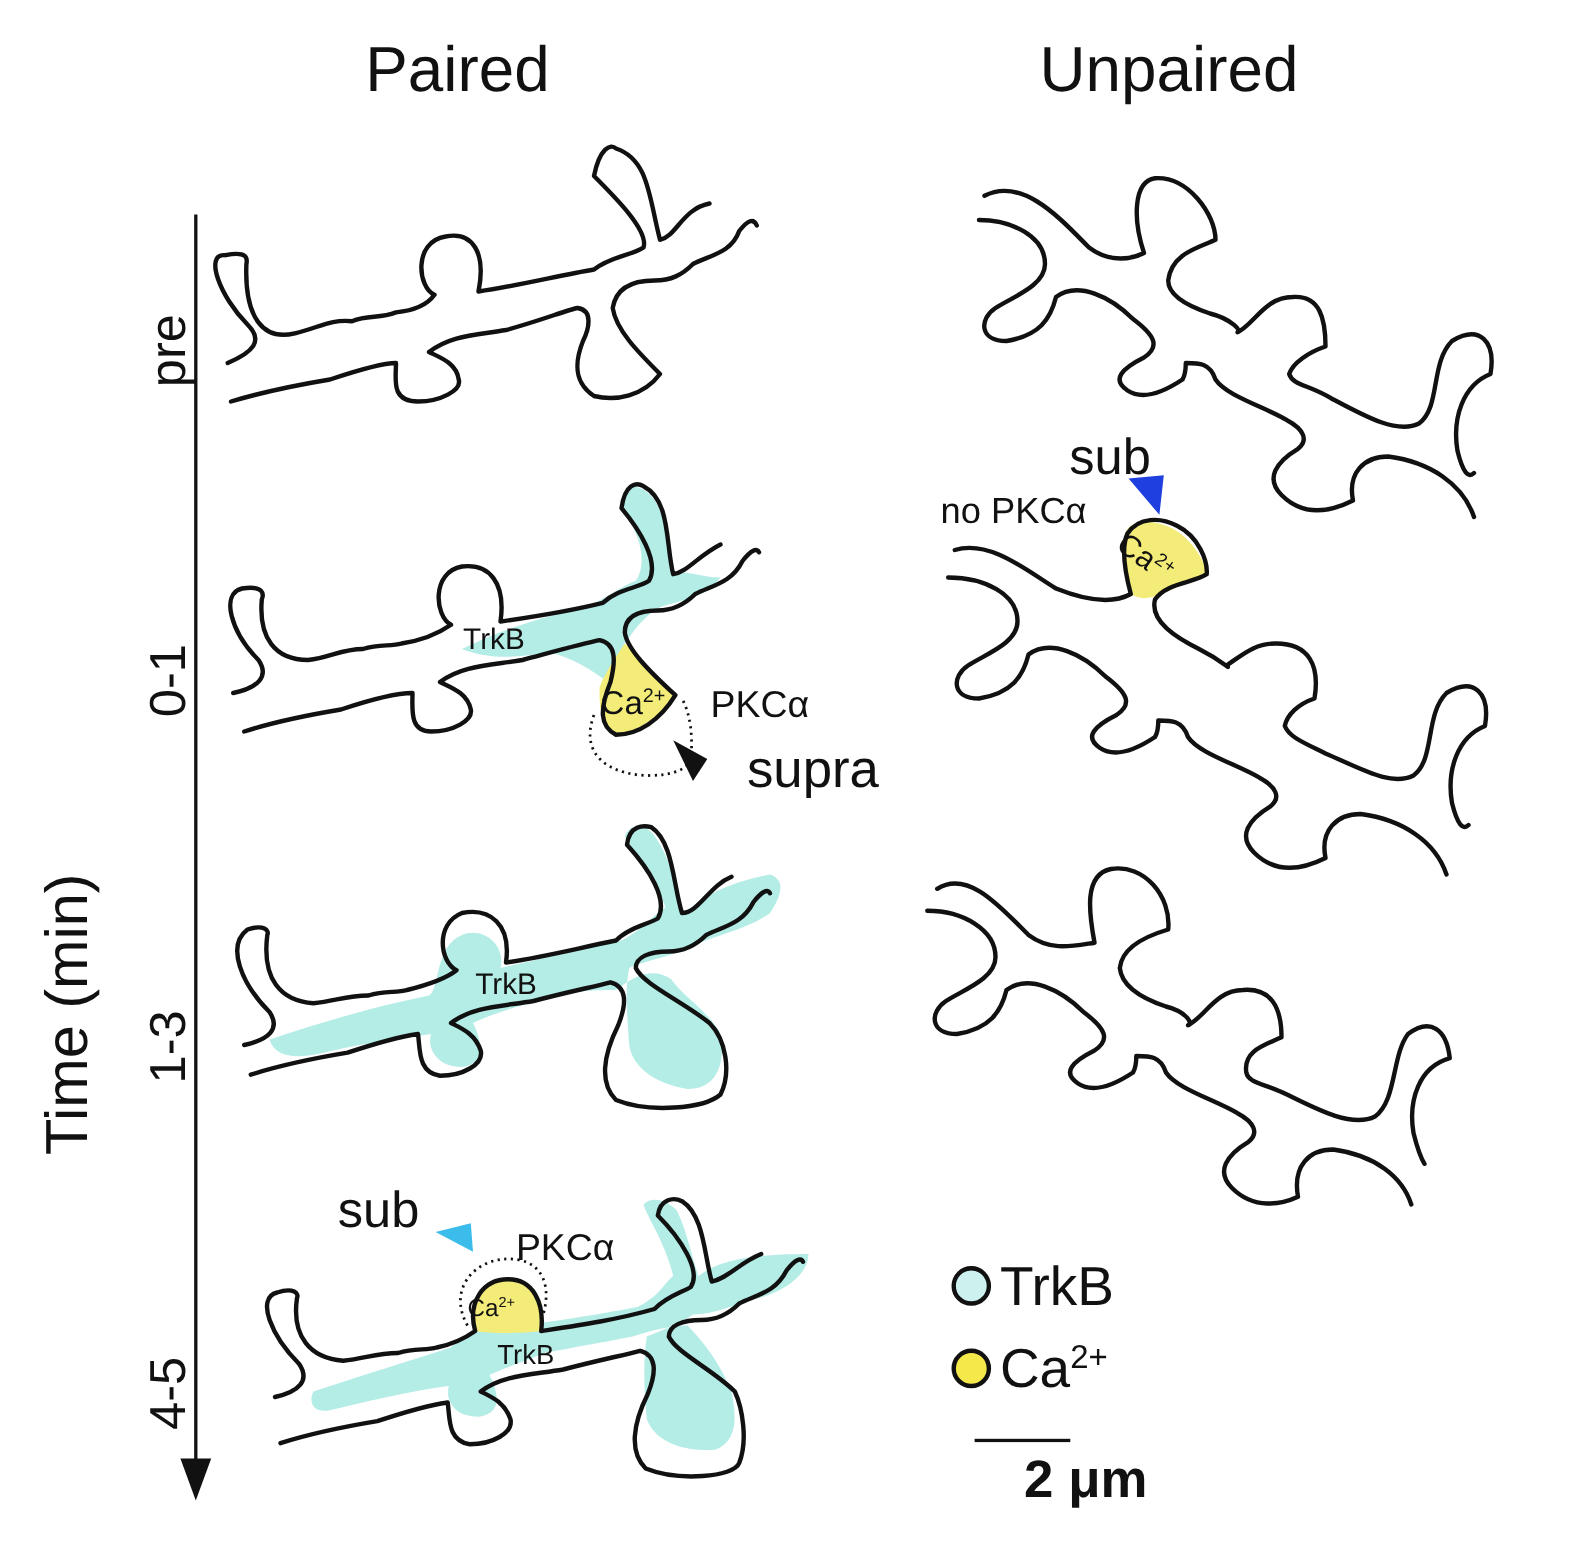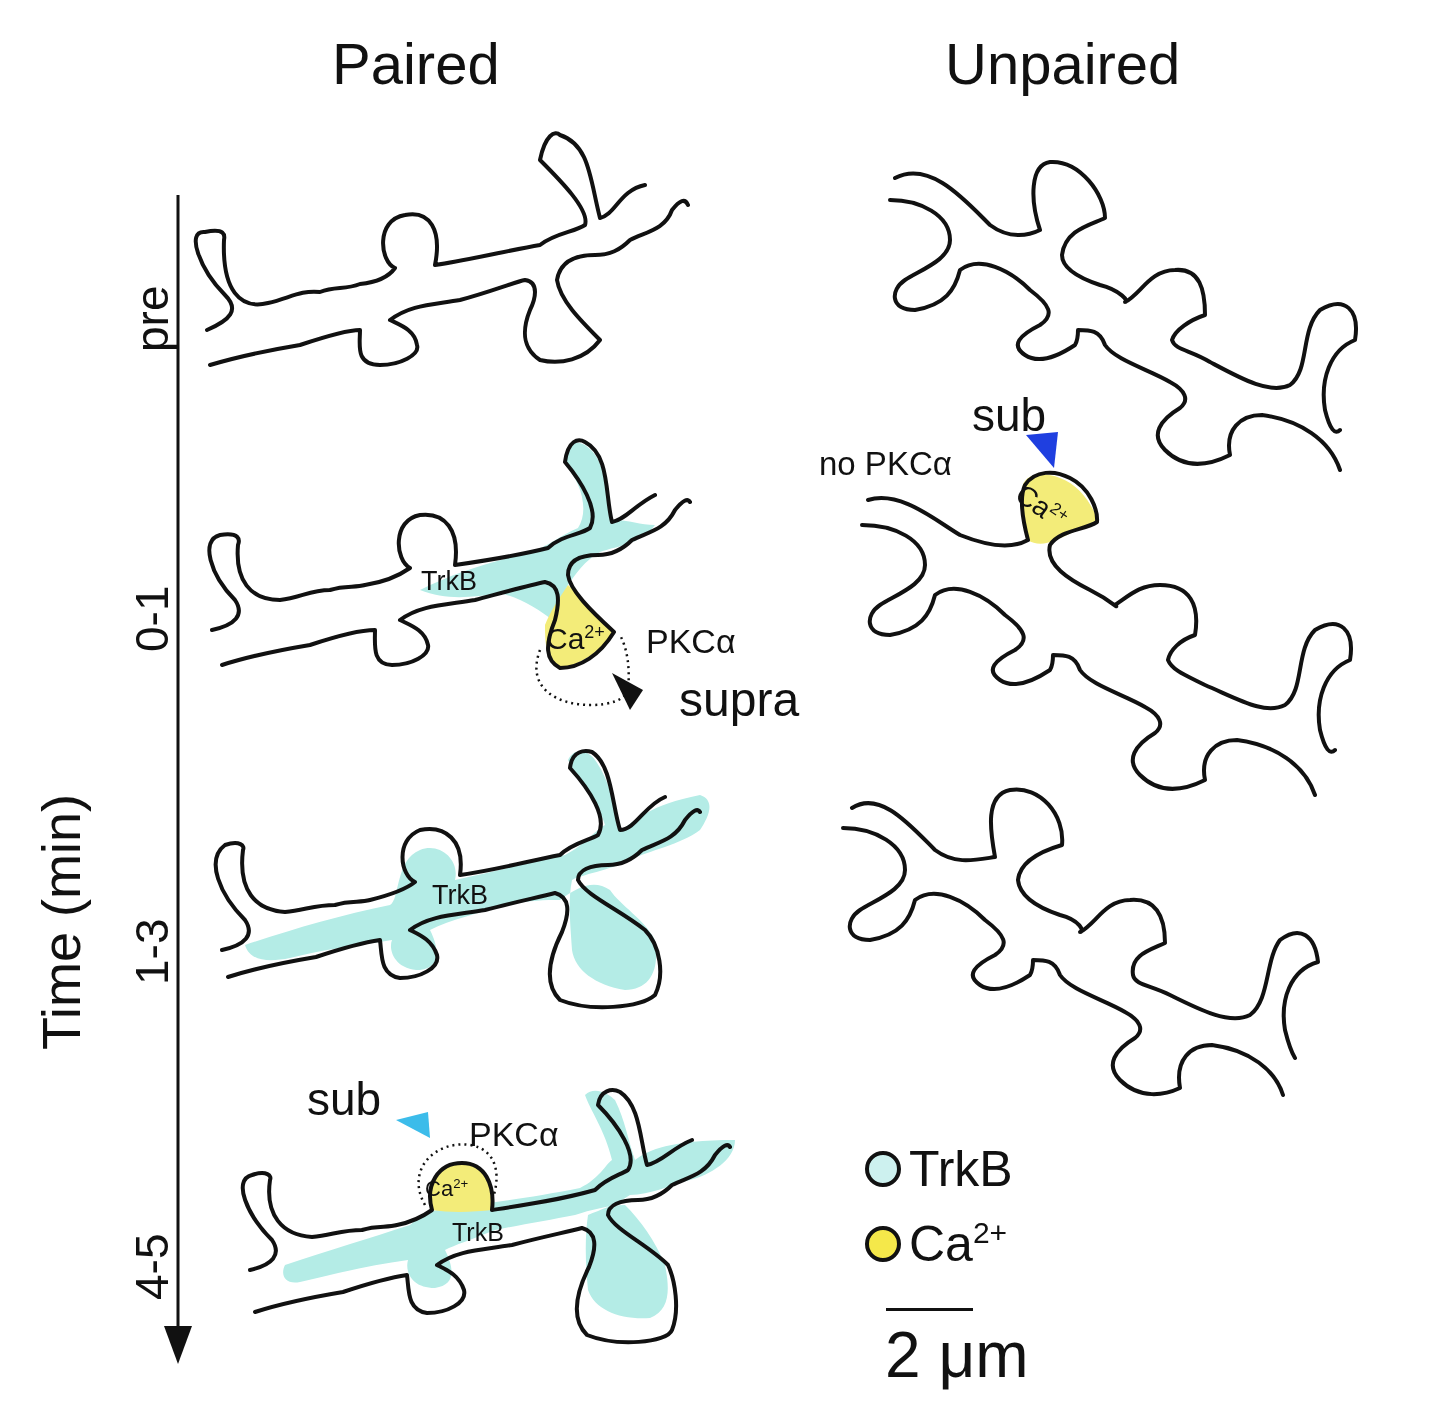--- a/index.html
+++ b/index.html
@@ -97,27 +97,27 @@
   <div class="lbl" style="left:679px;top:672px;font-size:48px;">supra</div>
 
   <div class="lbl" style="left:432px;top:880px;font-size:27px;">TrkB</div>
 
   <div class="lbl" style="left:307px;top:1072px;font-size:46px;">sub</div>
   <div class="lbl" style="left:469px;top:1115px;font-size:34px;">PKCα</div>
   <div class="lbl" style="left:425px;top:1176px;font-size:22px;"><span>Ca</span><sup>2+</sup></div>
   <div class="lbl" style="left:452px;top:1218px;font-size:25px;">TrkB</div>
 
   <div class="lbl" style="left:972px;top:388px;font-size:46px;">sub</div>
-  <div class="lbl" style="left:819px;top:445px;font-size:33px;">no PKCα</div>
+  <div class="lbl" style="left:855px;top:445px;font-size:33px;">no PKCα</div>
   <div class="lbl" style="left:1028px;top:478px;font-size:28px;transform:rotate(35deg);transform-origin:left top;"><span>Ca</span><sup>2+</sup></div>
 
   <div class="legend-row" style="left:865px;top:1140px;">
     <div class="dot" style="background:#cdf1ef;"></div>
     <span>TrkB</span>
   </div>
   <div class="legend-row" style="left:865px;top:1215px;">
     <div class="dot" style="background:#f5e84a;"></div>
     <span><span>Ca</span><sup>2+</sup></span>
   </div>
   <div class="scalebar" style="left:886px;top:1308px;width:87px;"></div>
-  <div class="lbl" style="left:885px;top:1318px;font-size:64px;">2 μm</div>
+  <div class="lbl" style="left:931px;top:1318px;font-size:48px;font-weight:bold;">2 μm</div>
 
 </div>
 
 </body></html>

